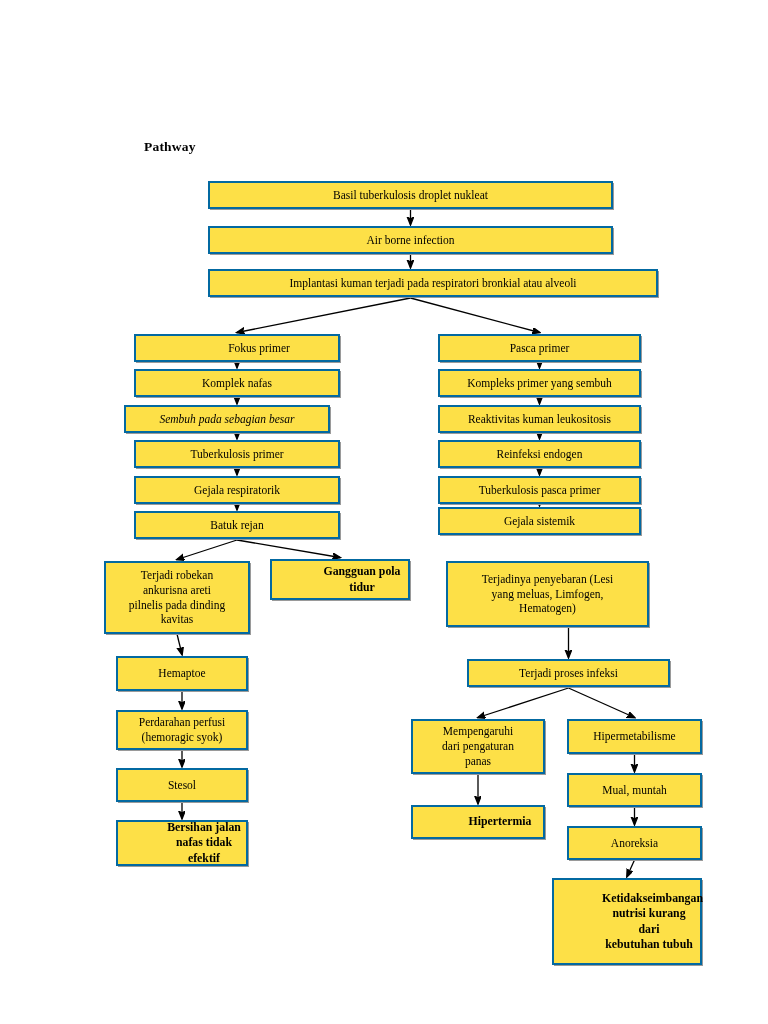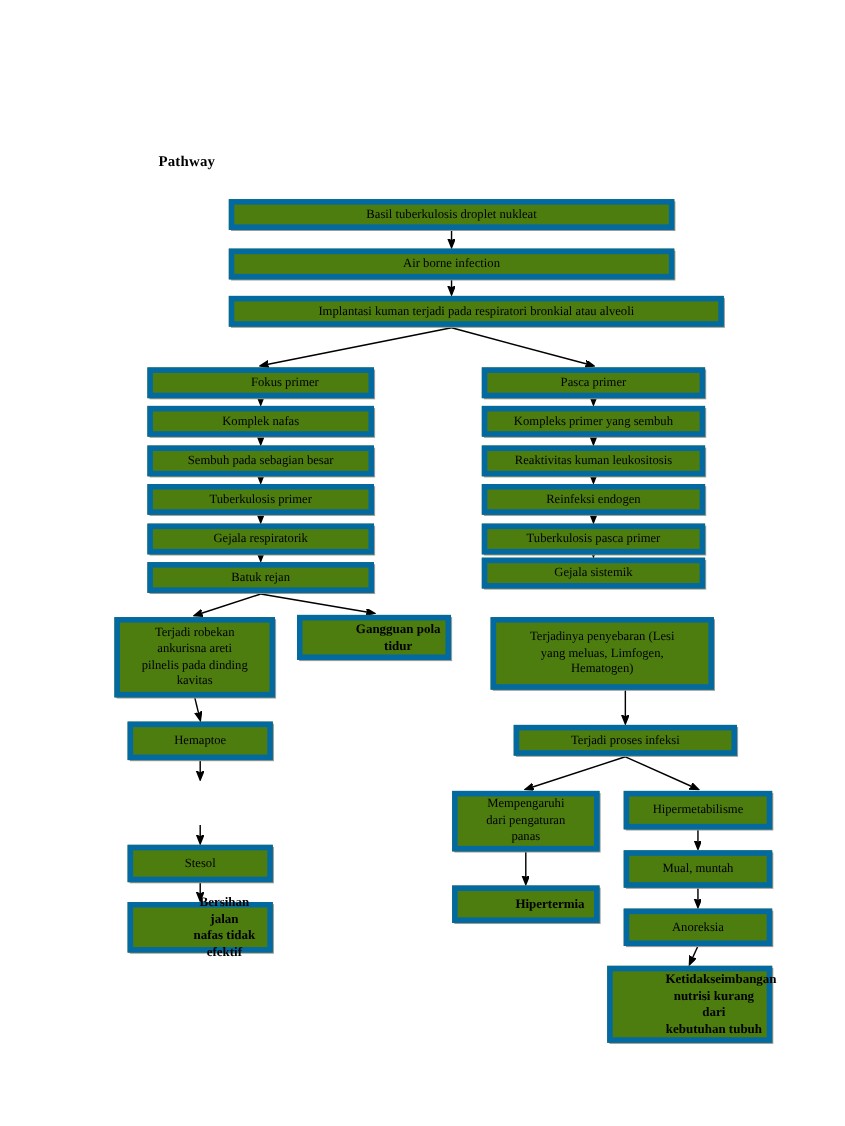--- a/index.html
+++ b/index.html
@@ -1,22 +1,22 @@
 <!DOCTYPE html>
 <html><head>
 <meta charset="utf-8">
 <style>
   html,body{margin:0;padding:0;background:#fff;}
   body{width:768px;height:1024px;position:relative;overflow:hidden;
        font-family:"Liberation Serif","DejaVu Serif",serif;color:#000;}
   #canvas{position:absolute;left:0;top:0;width:768px;height:1024px;}
   .title{position:absolute;font-family:"Liberation Serif",serif;font-weight:bold;
          font-size:13.5px;letter-spacing:.2px;}
-  .node{position:absolute;box-sizing:border-box;border:5px solid #0369a1;
-        background:#4d7c0f;display:flex;align-items:center;justify-content:flex-start;
+  .node{position:absolute;box-sizing:border-box;border:2px solid #0369a1;
+        background:#fde047;display:flex;align-items:center;justify-content:flex-start;
         text-align:center;font-size:11.5px;line-height:1.28;padding:2px 4px;
         box-shadow:1.5px 1.5px 0 -0.5px #9a9a9a;}
   .node.bold{font-weight:bold;font-size:11.8px;padding-left:48px;}
   .node span{display:block;width:100%;white-space:pre-line;}
   svg.arrows{position:absolute;left:0;top:0;width:768px;height:1024px;
              pointer-events:none;overflow:visible;}
   svg.arrows line,svg.arrows path{stroke:#000;stroke-width:1.3;}
 </style>
 </head>
 <body>
@@ -73,21 +73,21 @@
   <div class="node" style="left:208px;top:269px;width:450px;height:28px;">
     <span>Implantasi kuman terjadi pada respiratori bronkial atau alveoli</span>
     </div>
 
   <div class="node" style="left:134px;top:334px;width:206px;height:28px;padding-left:48px;">
     <span>Fokus primer</span>
     </div>
   <div class="node" style="left:134px;top:369px;width:206px;height:28px;">
     <span>Komplek nafas</span>
     </div>
-  <div class="node" style="left:134px;top:405px;width:206px;height:28px;">
+  <div class="node" style="left:124px;top:405px;width:206px;height:28px;font-style:italic;">
     <span>Sembuh pada sebagian besar</span>
     </div>
   <div class="node" style="left:134px;top:440px;width:206px;height:28px;">
     <span>Tuberkulosis primer</span>
     </div>
   <div class="node" style="left:134px;top:476px;width:206px;height:28px;">
     <span>Gejala respiratorik</span>
     </div>
   <div class="node" style="left:134px;top:511px;width:206px;height:28px;">
     <span>Batuk rejan</span>
@@ -118,20 +118,24 @@
 pilnelis pada dinding
 kavitas</span>
     </div>
   <div class="node bold" style="left:270px;top:559px;width:140px;height:41px;">
     <span>Gangguan pola
 tidur</span>
     </div>
   <div class="node" style="left:116px;top:656px;width:132px;height:35px;">
     <span>Hemaptoe</span>
     </div>
+  <div class="node" style="left:116px;top:710px;width:132px;height:40px;">
+    <span>Perdarahan perfusi
+(hemoragic syok)</span>
+    </div>
   <div class="node" style="left:116px;top:768px;width:132px;height:34px;">
     <span>Stesol</span>
     </div>
   <div class="node bold" style="left:116px;top:820px;width:132px;height:46px;">
     <span>Bersihan jalan
 nafas tidak efektif</span>
     </div>
 
   <div class="node" style="left:446px;top:561px;width:203px;height:66px;">
     <span>Terjadinya penyebaran (Lesi
@@ -151,19 +155,19 @@
     </div>
   <div class="node" style="left:567px;top:719px;width:135px;height:35px;">
     <span>Hipermetabilisme</span>
     </div>
   <div class="node" style="left:567px;top:773px;width:135px;height:34px;">
     <span>Mual, muntah</span>
     </div>
   <div class="node" style="left:567px;top:826px;width:135px;height:34px;">
     <span>Anoreksia</span>
     </div>
-  <div class="node bold" style="left:552px;top:878px;width:150px;height:70px;">
+  <div class="node bold" style="left:552px;top:878px;width:150px;height:87px;">
     <span>Ketidakseimbangan
 nutrisi kurang dari
 kebutuhan tubuh</span>
     </div>
 
 </div>
 
 </body></html>

